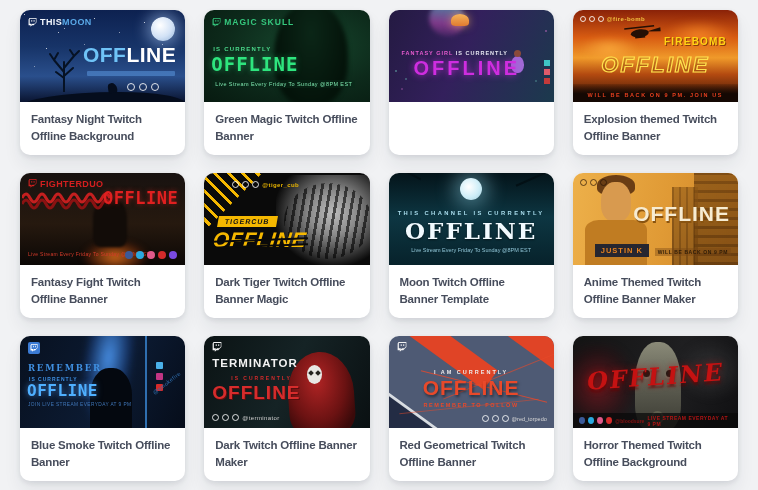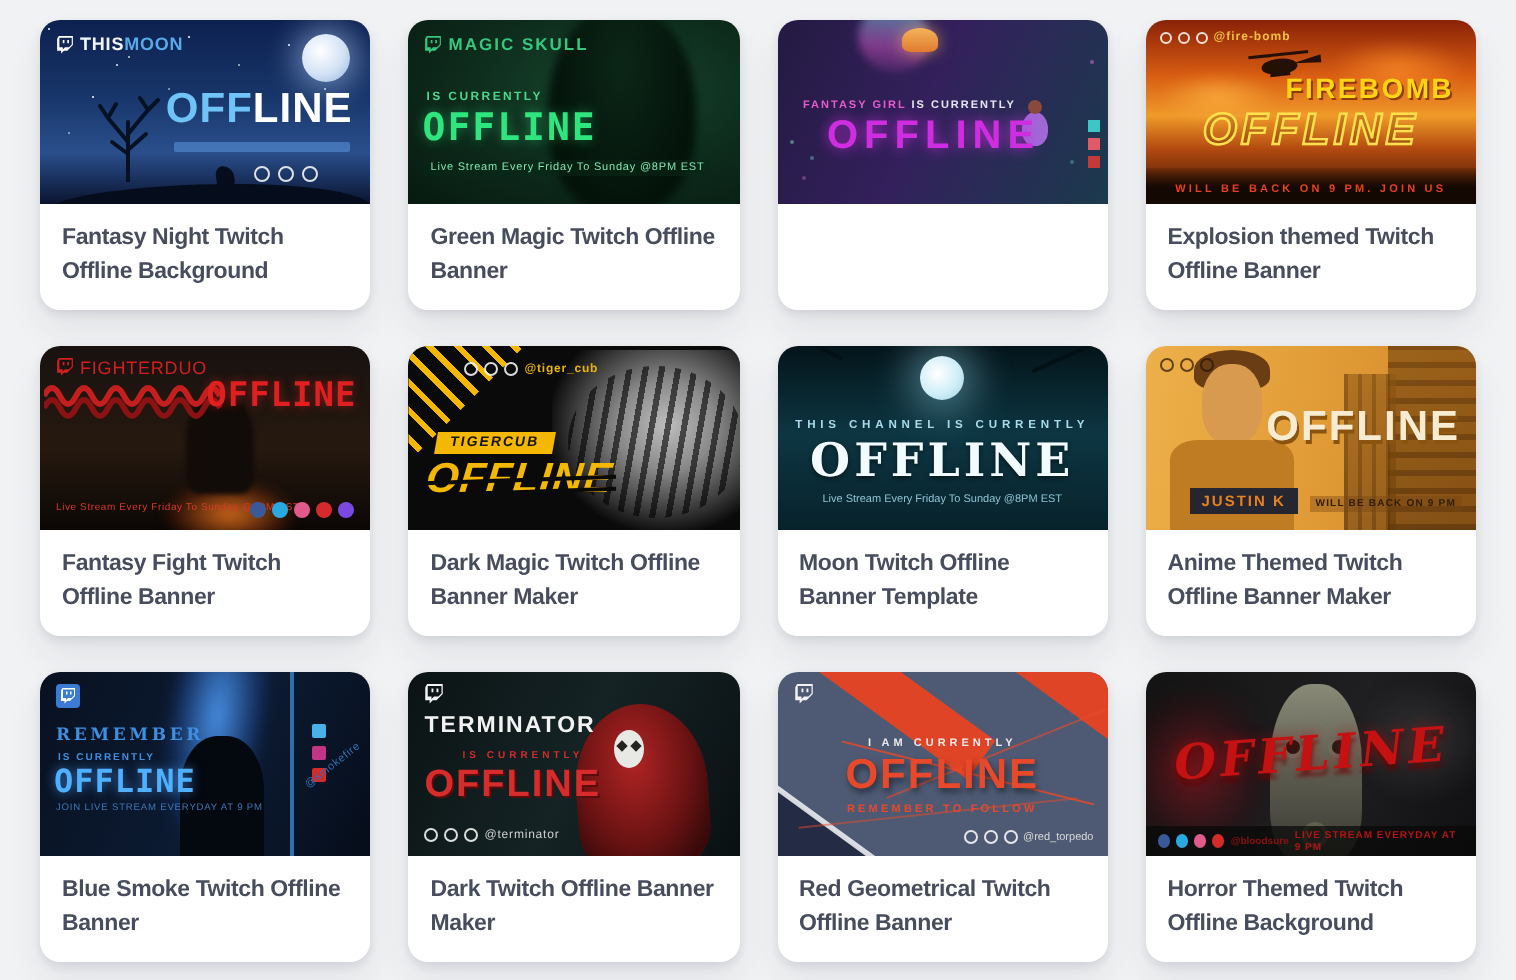--- a/index.html
+++ b/index.html
@@ -66,32 +66,32 @@
   
   .b4{background:linear-gradient(180deg,#8a2208 0%,#d85c12 30%,#f09a2a 52%,#b34a10 70%,#2d0e04 100%)}
   .b4 .cloud1{left:6px;top:26px;width:60px;height:26px;border-radius:50%;filter:blur(3px);
     background:radial-gradient(ellipse,rgba(250,170,60,.9),transparent 70%)}
   .b4 .cloud2{right:4px;top:10px;width:70px;height:30px;border-radius:50%;filter:blur(3px);
     background:radial-gradient(ellipse,rgba(250,140,40,.8),transparent 70%)}
   .b4 .band{left:0;right:0;bottom:0;height:18px;background:linear-gradient(180deg,rgba(20,8,2,.15),#140803 55%)}
   .b4 .top{left:7px;top:6px;display:flex;gap:3px;align-items:center}
   .b4 .hndl{font-size:6px;font-weight:bold;color:#f0c040;letter-spacing:.5px}
   .b4 .heli{left:48px;top:14px;transform:rotate(-6deg)}
-  .b4 .brand{right:11px;top:26px;font-size:14px;font-weight:bold;color:#ffd414;letter-spacing:1.2px;
+  .b4 .brand{right:11px;top:26px;font-size:10px;font-weight:bold;color:#ffd414;letter-spacing:1.2px;
     text-shadow:1px 1px 0 rgba(80,20,0,.6)}
   .b4 .off{left:0;right:0;top:42px;text-align:center;font-size:22px;font-weight:bold;font-style:italic;
     letter-spacing:2px;color:rgba(60,30,0,.18);-webkit-text-stroke:1.2px #ffe14d}
   .b4 .tag{left:0;right:0;bottom:4px;text-align:center;font-size:5.5px;font-weight:bold;color:#e8401f;letter-spacing:1.6px}
 
   
   .b5{background:linear-gradient(180deg,#181210 0%,#26190f 55%,#0b0705 100%)}
   .b5 .glow{left:38%;bottom:-8px;width:64px;height:32px;border-radius:50%;filter:blur(3px);
     background:radial-gradient(ellipse,rgba(240,120,30,.85),rgba(120,40,10,.35) 60%,transparent 78%)}
   .b5 .fighter{left:44%;top:26px;width:34px;height:48px;background:#120c08;border-radius:40% 40% 20% 20%;filter:blur(1px)}
-  .b5 .logo{left:8px;top:6px;display:flex;align-items:flex-start;gap:3px;color:#d41f1f;font-weight:normal;font-size:9px;letter-spacing:.4px}
+  .b5 .logo{left:8px;top:6px;display:flex;align-items:flex-start;gap:3px;color:#d41f1f;font-weight:bold;font-size:9px;letter-spacing:.4px}
   .b5 .wave{left:2px;top:16px}
   .b5 .off{right:7px;top:15px;font-size:17px;font-weight:bold;color:#e02020;letter-spacing:.5px;
     font-family:"DejaVu Sans Mono",monospace;text-shadow:0 0 5px rgba(224,32,32,.5)}
   .b5 .tag{left:8px;bottom:8px;font-size:5px;color:#d43a2a;letter-spacing:.3px}
   .b5 .socials{right:8px;bottom:6px;display:flex;gap:3px}
 
   
   .b6{background:#0a0a0a}
   .b6 .tiger{right:-10px;top:2px;width:104px;height:90px;
     background:radial-gradient(ellipse at 55% 42%,#bdbdbd 0%,#8a8a8a 30%,#3a3a3a 58%,transparent 74%)}
@@ -351,21 +351,21 @@
         <span class="soc soc-o" style="width:7px;height:7px"></span>
         <span class="soc soc-o" style="width:7px;height:7px"></span>
         <span class="soc soc-o" style="width:7px;height:7px"></span>
         <span class="hndl">@tiger_cub</span>
       </div>
       <div class="abs badge">TIGERCUB</div>
       <div class="abs off">OFFLINE</div>
       <div class="abs slit1"></div>
       <div class="abs slit2"></div>
     </div>
-    <div class="caption">Dark Magic Twitch Offline Banner Maker</div>
+    <div class="caption">Dark Tiger Twitch Offline Banner Magic</div>
   </div>
 
   <div class="card">
     <div class="thumb b7">
       <div class="abs moon"></div>
       <div class="abs br1"></div>
       <div class="abs br2"></div>
       <div class="abs status">THIS CHANNEL IS CURRENTLY</div>
       <div class="abs off">OFFLINE</div>
       <div class="abs tag">Live Stream Every Friday To Sunday @8PM EST</div>

